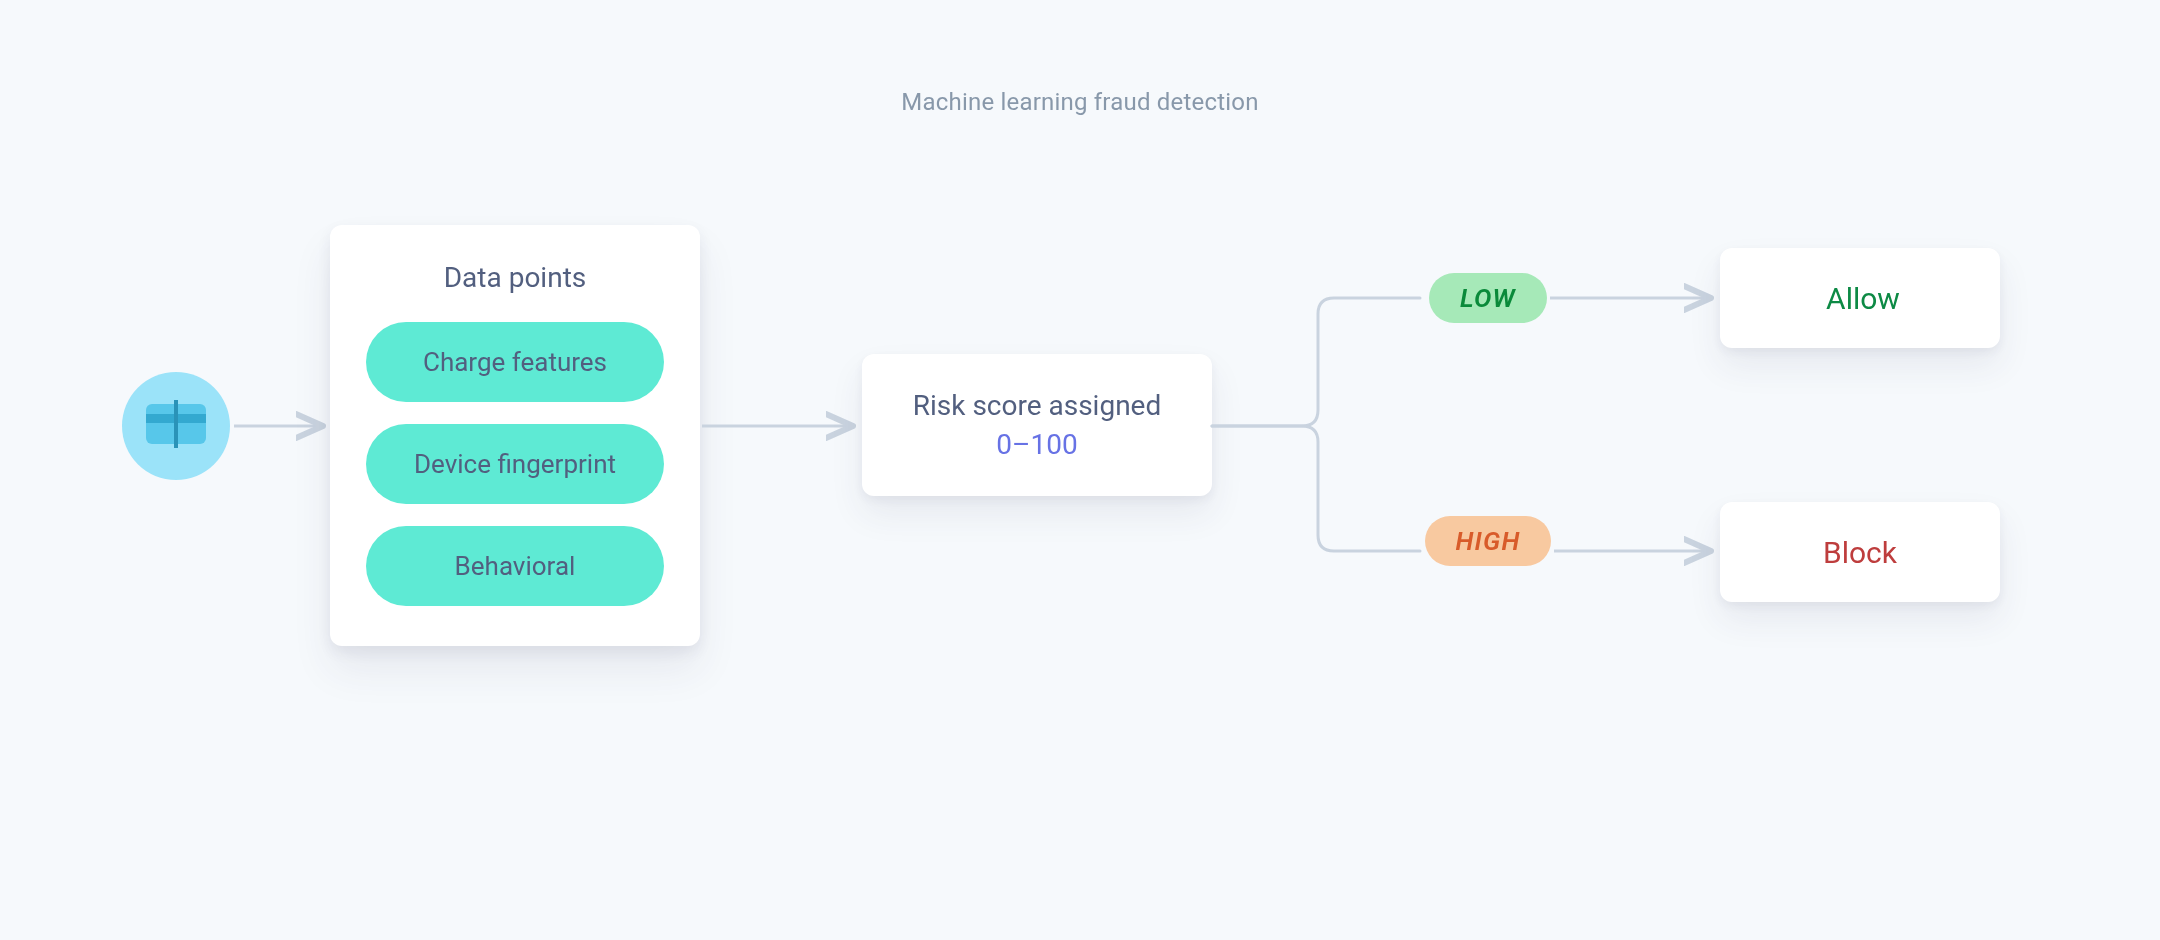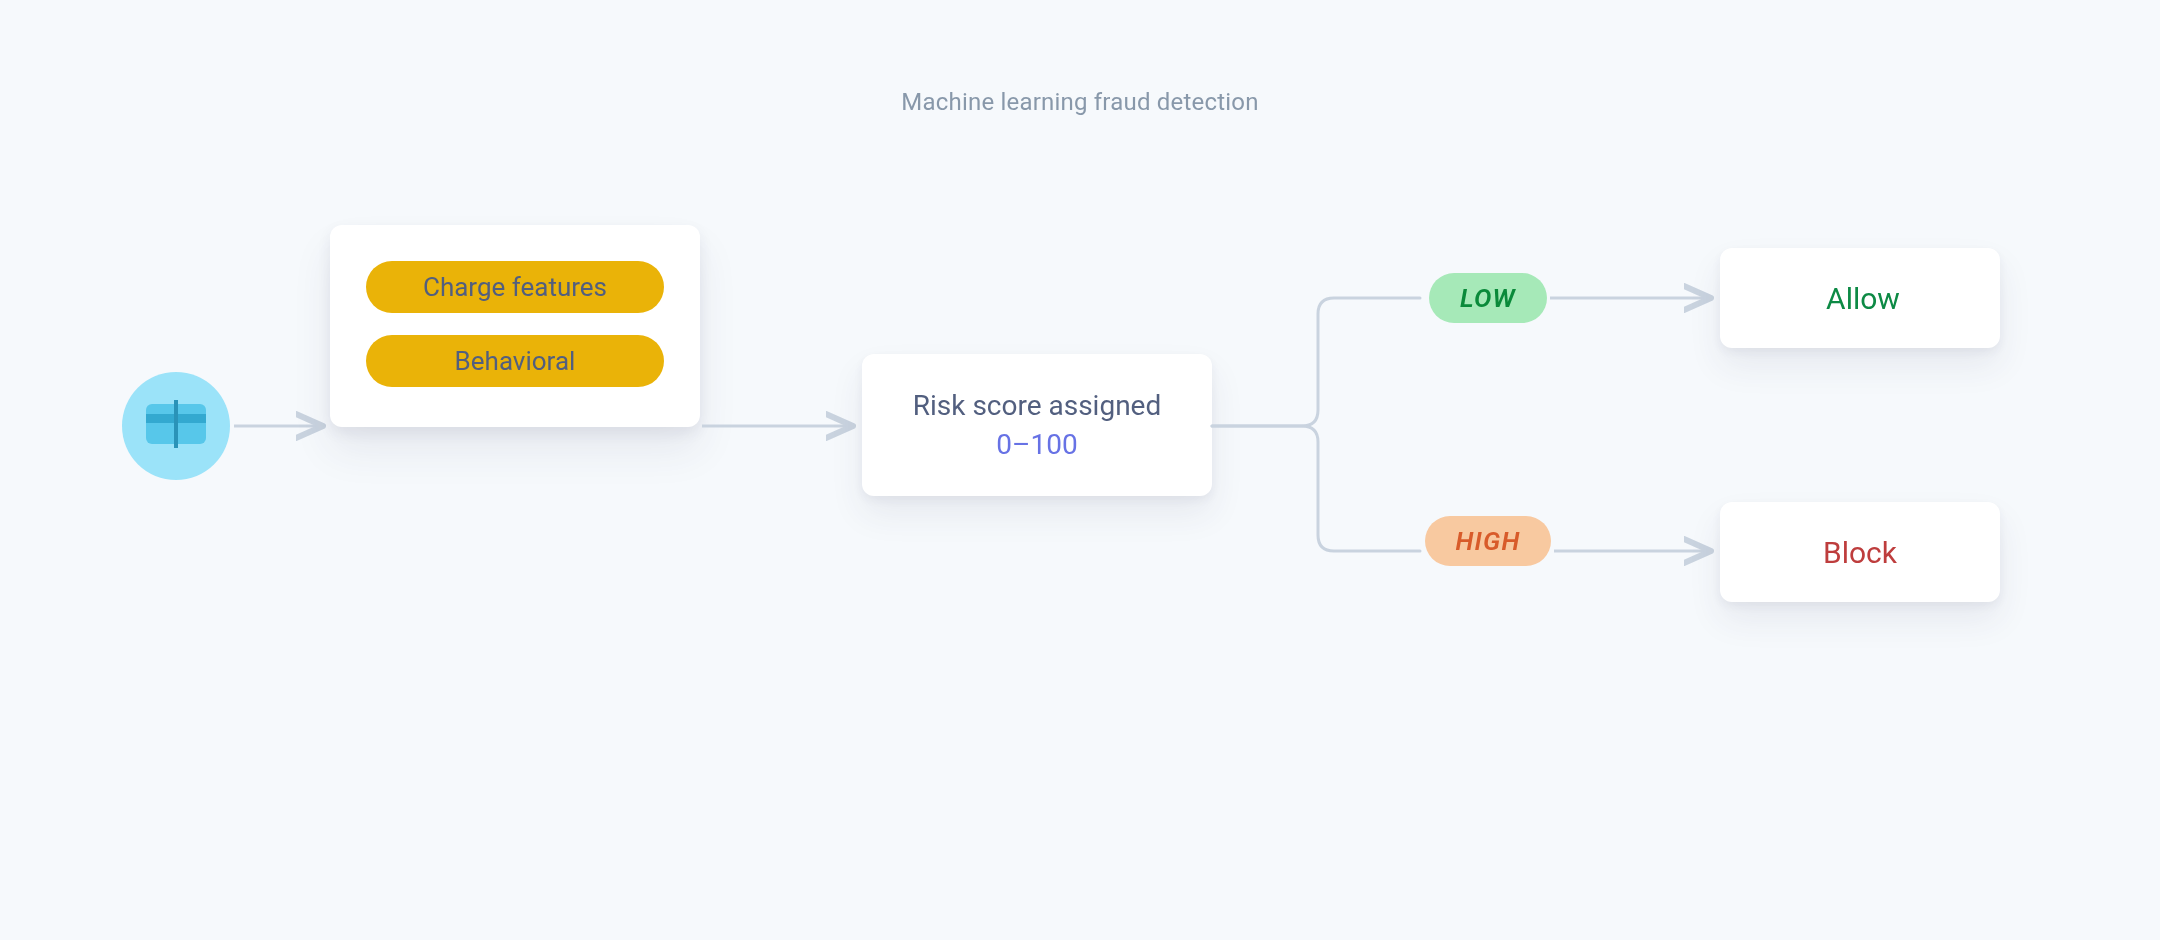--- a/index.html
+++ b/index.html
@@ -56,23 +56,23 @@
     color: #525f7f;
     font-weight: 400;
     margin-bottom: 28px;
   }
   .pill-list {
     display: flex;
     flex-direction: column;
     gap: 22px;
   }
   .pill {
-    background: #eab308;
+    background: #5eead4;
     border-radius: 999px;
-    height: 52px;
+    height: 80px;
     display: flex;
     align-items: center;
     justify-content: center;
     font-size: 26px;
     color: #525f7f;
     font-weight: 400;
   }
 
   
   .risk-card {
@@ -178,22 +178,24 @@
 <svg class="connector" style="left:234px; top:416px;" width="96" height="20">
   <defs>
     <marker id="arrowhead" markerWidth="10" markerHeight="10" refX="8" refY="5" orient="auto">
       <path d="M0,1 L9,5 L0,9" fill="none" stroke="#c9d3df" stroke-width="2" stroke-linecap="round" stroke-linejoin="round"></path>
     </marker>
   </defs>
   <line x1="0" y1="10" x2="86" y2="10" stroke="#c9d3df" stroke-width="3" marker-end="url(#arrowhead)"></line>
 </svg>
 
 <div class="data-card">
+  <div class="data-card-title">Data points</div>
   <div class="pill-list">
     <div class="pill">Charge features</div>
+    <div class="pill">Device fingerprint</div>
     <div class="pill">Behavioral</div>
   </div>
 </div>
 
 <svg class="connector" style="left:702px; top:416px;" width="160" height="20">
   <line x1="0" y1="10" x2="148" y2="10" stroke="#c9d3df" stroke-width="3" marker-end="url(#arrowhead)"></line>
 </svg>
 
 <div class="risk-card">
   <div class="risk-title">Risk score assigned</div>

